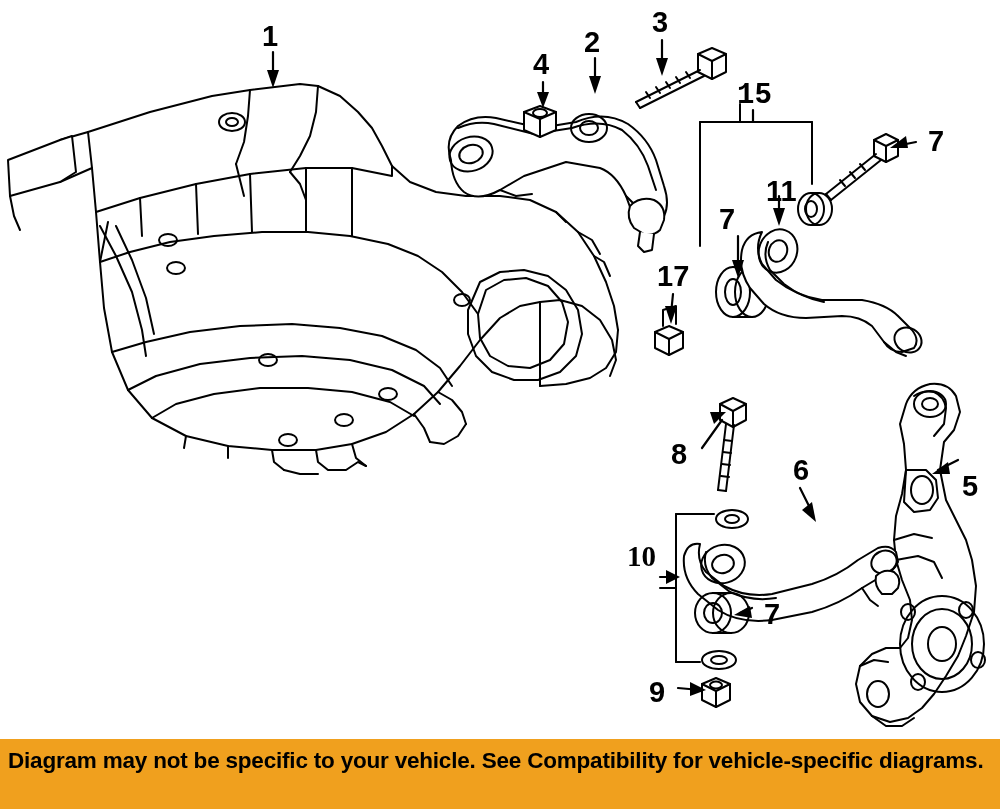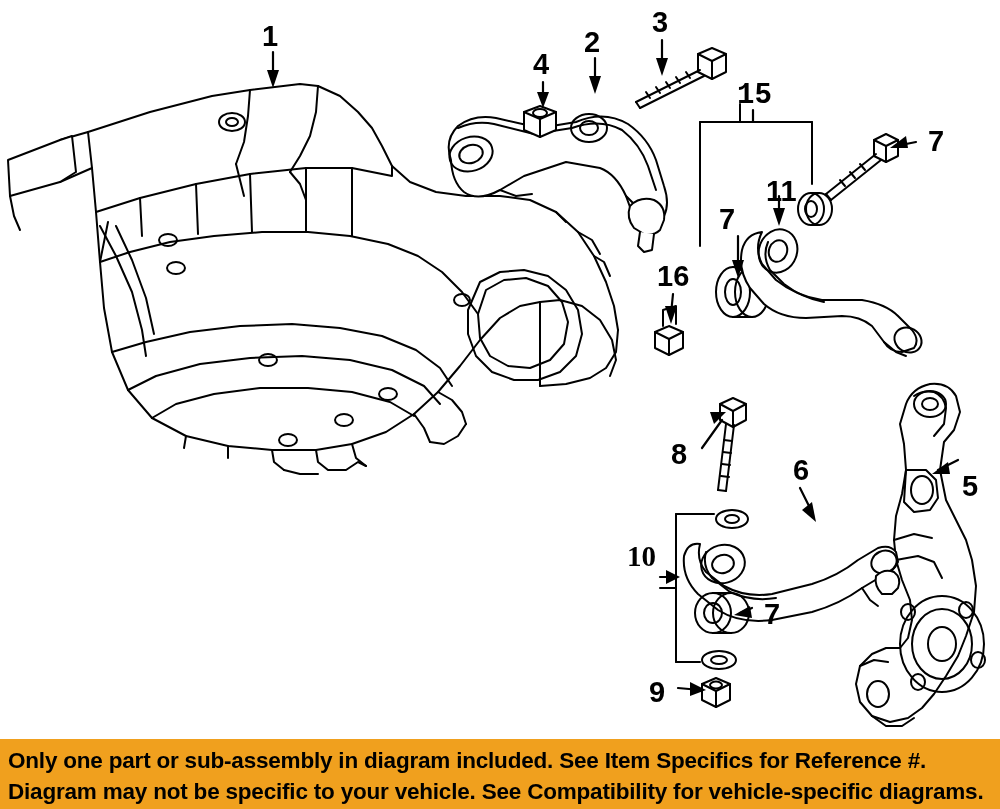--- a/index.html
+++ b/index.html
@@ -319,21 +319,20 @@
   <div class="callout" style="left:533px; top:50px;">4</div>
   <div class="callout" style="left:962px; top:472px;">5</div>
   <div class="callout" style="left:793px; top:456px;">6</div>
   <div class="callout" style="left:764px; top:600px;">7</div>
   <div class="callout" style="left:671px; top:440px;">8</div>
   <div class="callout" style="left:649px; top:678px;">9</div>
   <div class="callout" style="left:627px; top:542px;font-family:Liberation Serif, serif;">10</div>
   <div class="callout" style="left:766px; top:165px;margin-top:12px;">11</div>
   <div class="callout" style="left:719px; top:205px;">7</div>
   <div class="callout" style="left:928px; top:127px;">7</div>
-  <div class="callout" style="left:657px; top:262px;">16</div>
+  <div class="callout" style="left:657px; top:262px;">17</div>
   <div class="callout" style="left:737px; top:81px;font-family:Liberation Mono, monospace;">15</div>
 
 </div>
 
 <div id="footer-banner">
-  <div class="line">Only one part or sub-assembly in diagram included. See Item Specifics for Reference #.</div>
   <div class="line">Diagram may not be specific to your vehicle. See Compatibility for vehicle-specific diagrams.</div>
 </div>
 
 </body></html>

